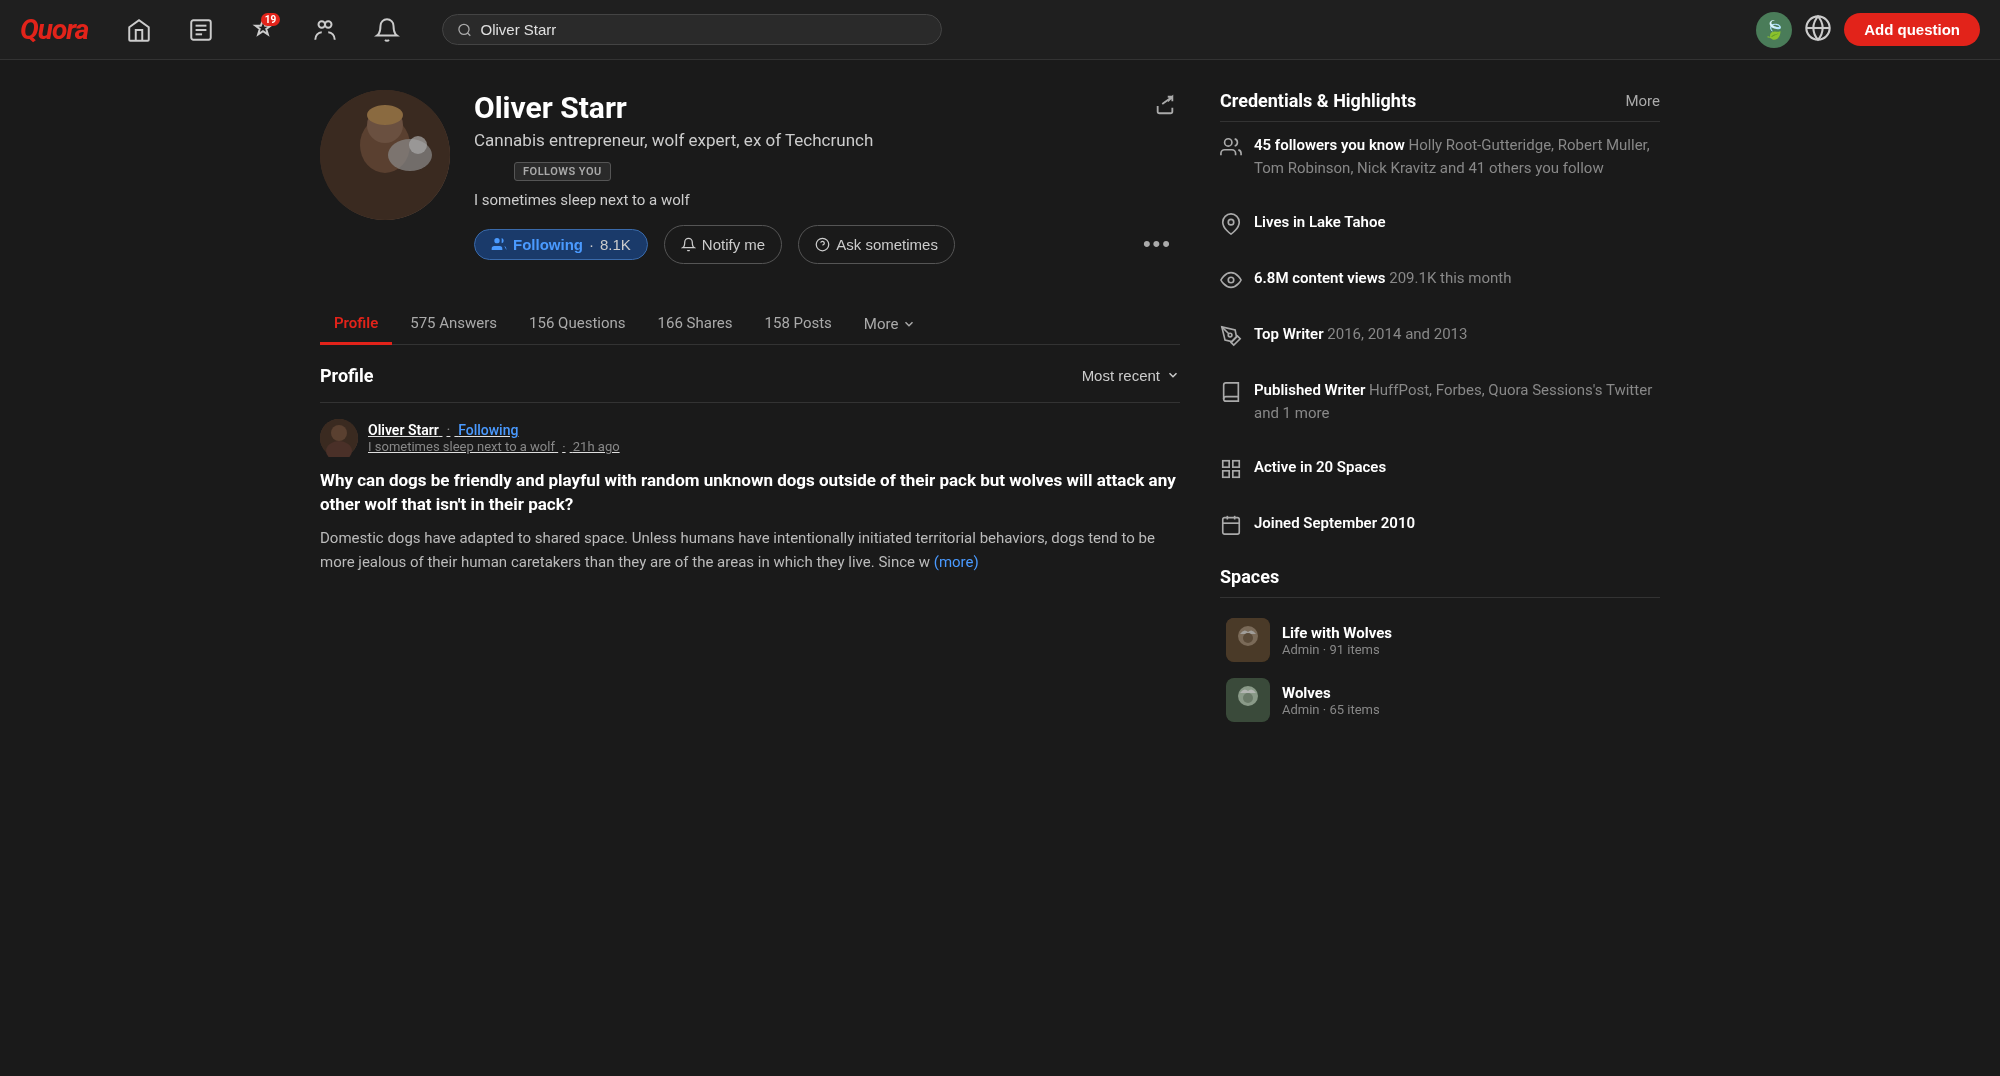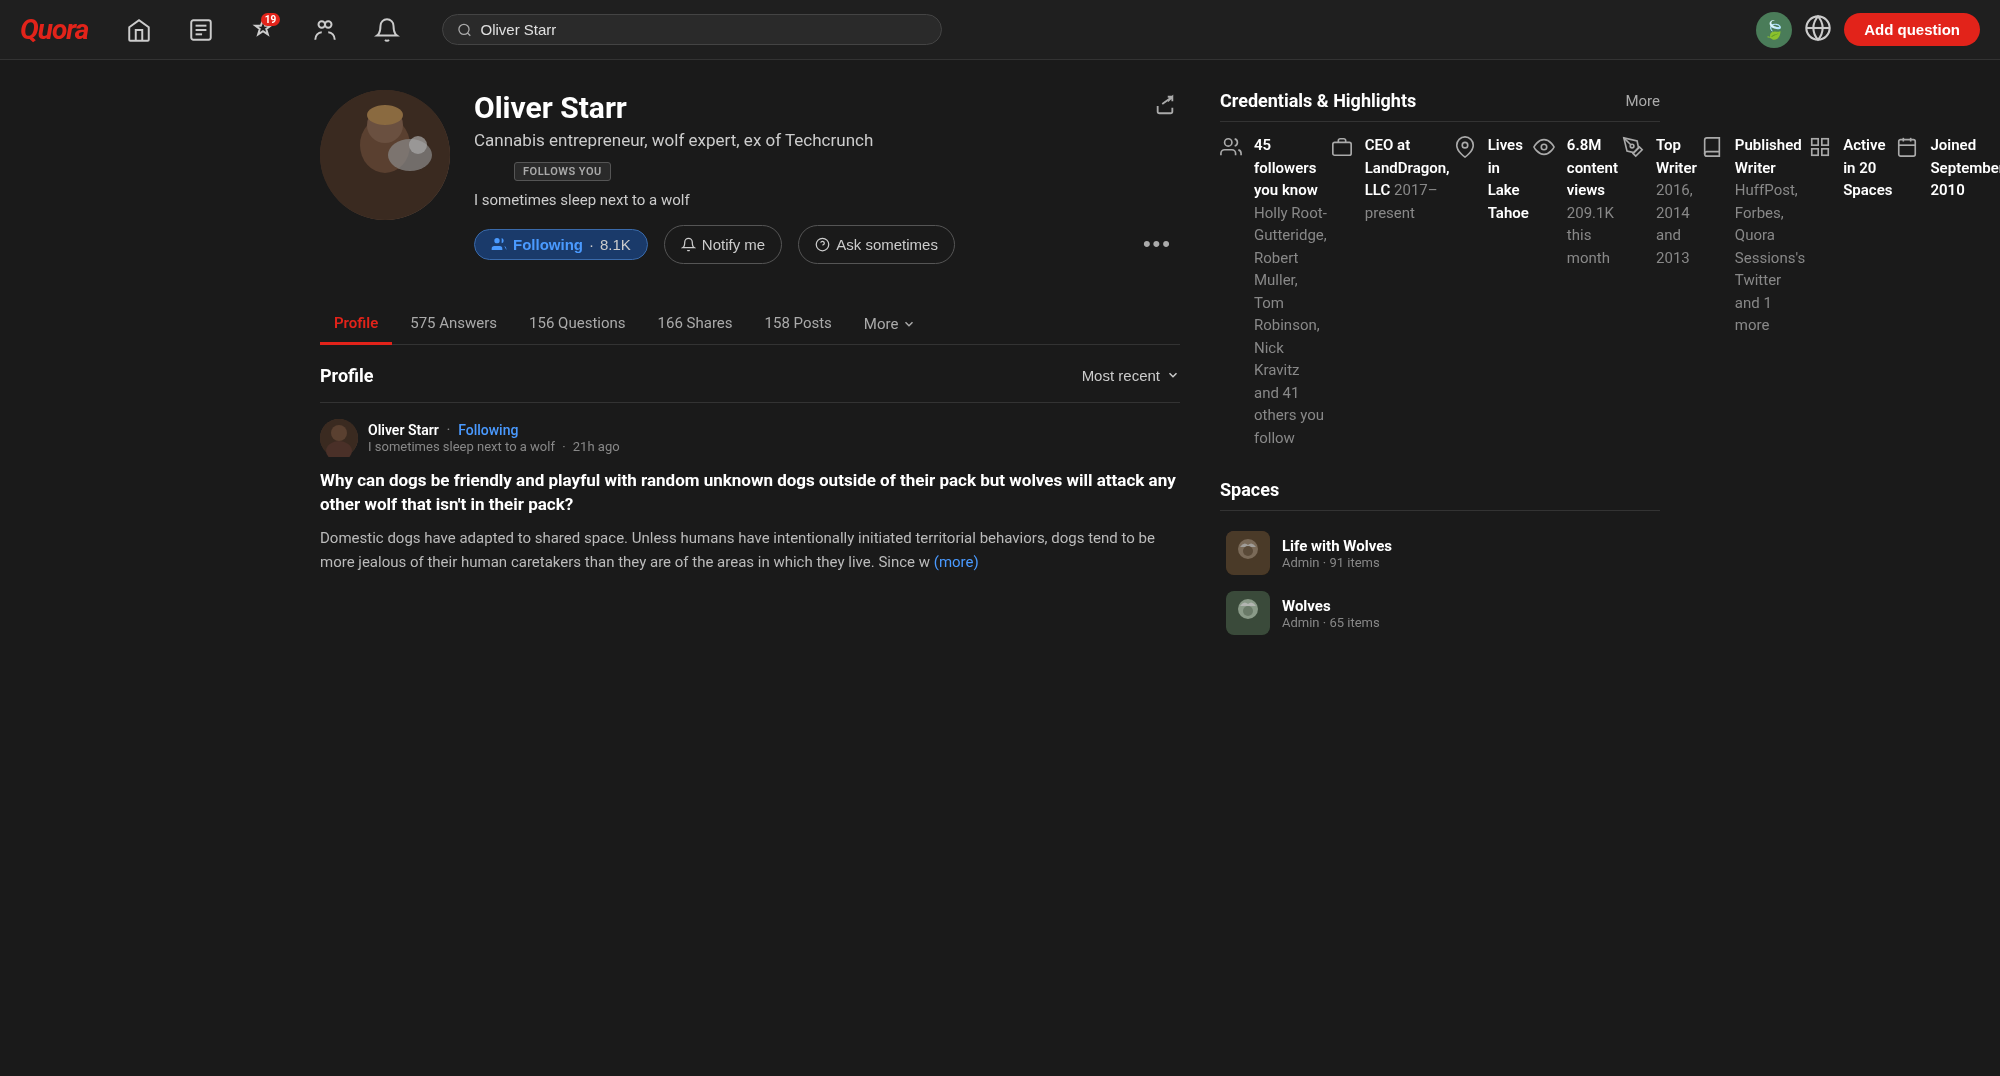--- a/index.html
+++ b/index.html
@@ -268,20 +268,21 @@
     
     .post-card {
       border-top: 1px solid #333;
       padding-top: 16px;
     }
     .post-author-row {
       display: flex;
       align-items: center;
       gap: 10px;
       margin-bottom: 12px;
+      text-decoration: underline;
     }
     .post-avatar {
       width: 38px;
       height: 38px;
       border-radius: 50%;
       background: linear-gradient(135deg, #5a4030 0%, #3a2a20 50%, #6a5040 100%);
       display: flex;
       align-items: center;
       justify-content: center;
       font-size: 16px;
@@ -322,21 +323,21 @@
     .cred-title {
       font-size: 18px;
       font-weight: 700;
       color: #fff;
     }
     .cred-more {
       color: #aaa;
       font-size: 15px;
       cursor: pointer;
     }
-    .cred-list { display: flex; gap: 4px; }
+    .cred-list { display: flex; flex-direction: column; gap: 32px; }
     .cred-item {
       display: flex;
       align-items: flex-start;
       gap: 12px;
     }
     .cred-icon {
       width: 22px;
       height: 22px;
       flex-shrink: 0;
       color: #aaa;
@@ -583,32 +584,20 @@
               <circle cx="9" cy="7" r="4"></circle>
               <path d="M23 21v-2a4 4 0 00-3-3.87M16 3.13a4 4 0 010 7.75"></path>
             </svg>
           </div>
           <div class="cred-text">
             <strong>45 followers you know</strong>
             <span class="secondary"> Holly Root-Gutteridge, Robert Muller, Tom Robinson, Nick Kravitz and 41 others you follow</span>
           </div>
         </div>
 
-        <div class="cred-item">
-          <div class="cred-icon">
-            <svg viewBox="0 0 24 24" fill="none" stroke="currentColor" stroke-width="1.8">
-              <rect x="2" y="7" width="20" height="14" rx="2"></rect>
-              <path d="M16 7V5a2 2 0 00-2-2h-4a2 2 0 00-2 2v2"></path>
-            </svg>
-          </div>
-          <div class="cred-text">
-            <strong>CEO at LandDragon, LLC</strong>
-            <span class="secondary"> 2017–present</span>
-          </div>
-        </div>
 
         <div class="cred-item">
           <div class="cred-icon">
             <svg viewBox="0 0 24 24" fill="none" stroke="currentColor" stroke-width="1.8">
               <path d="M21 10c0 7-9 13-9 13S3 17 3 10a9 9 0 0118 0z"></path>
               <circle cx="12" cy="10" r="3"></circle>
             </svg>
           </div>
           <div class="cred-text">
             <strong>Lives in Lake Tahoe</strong>

